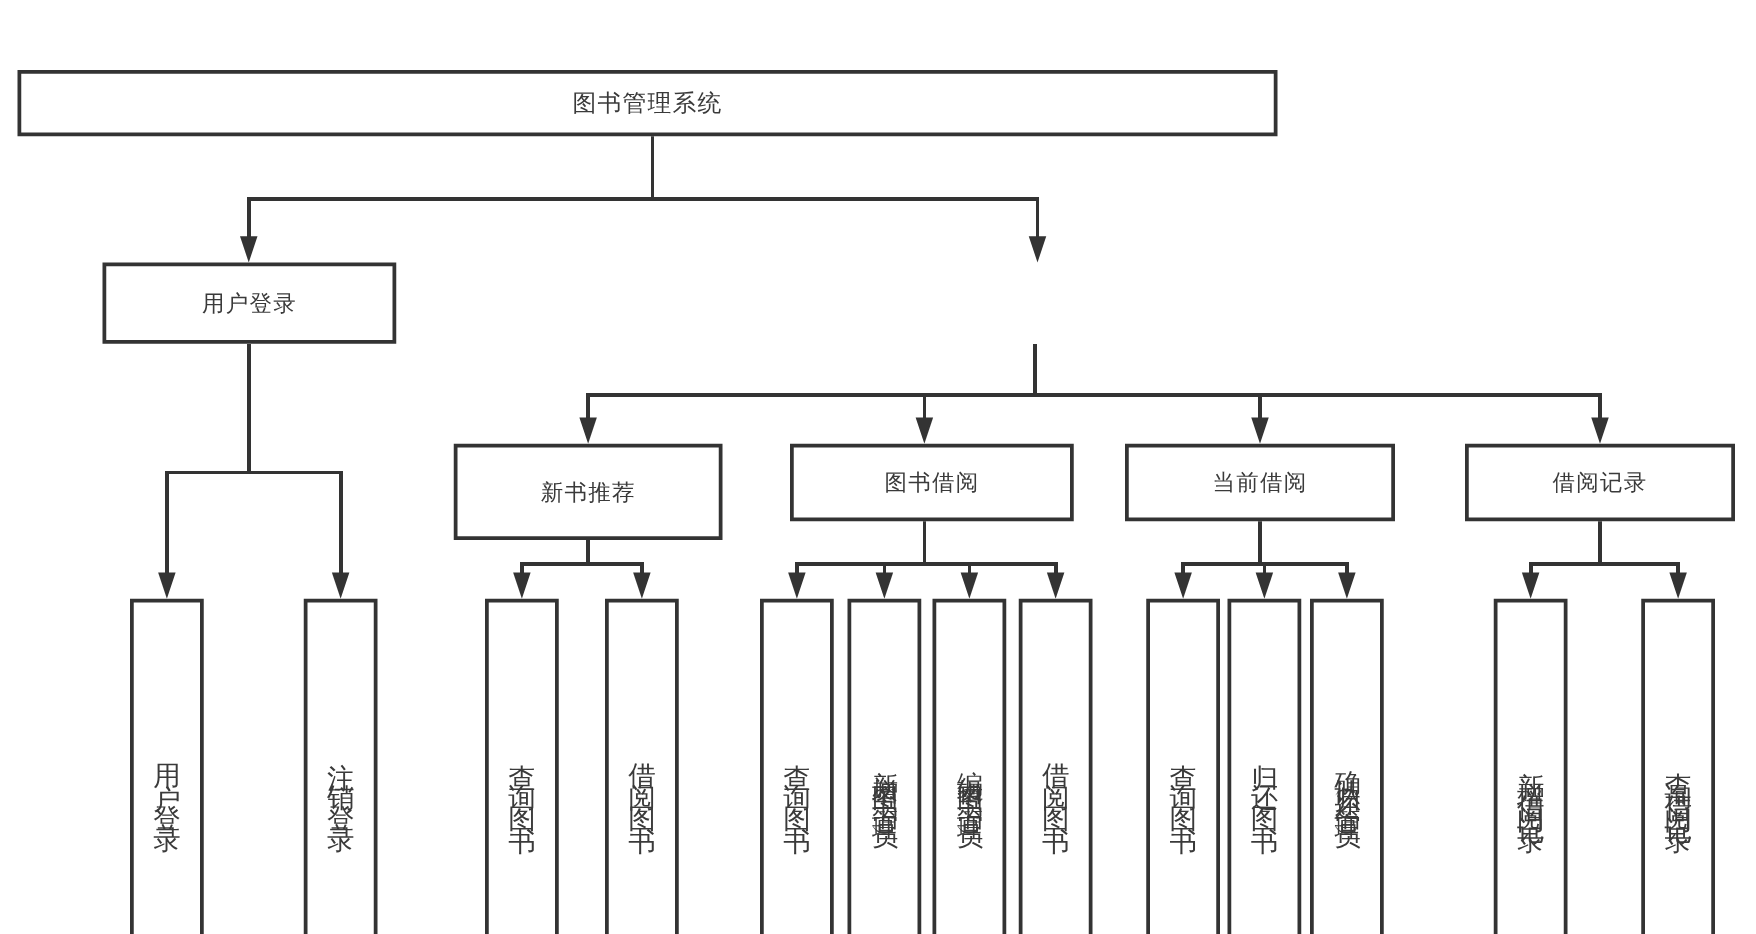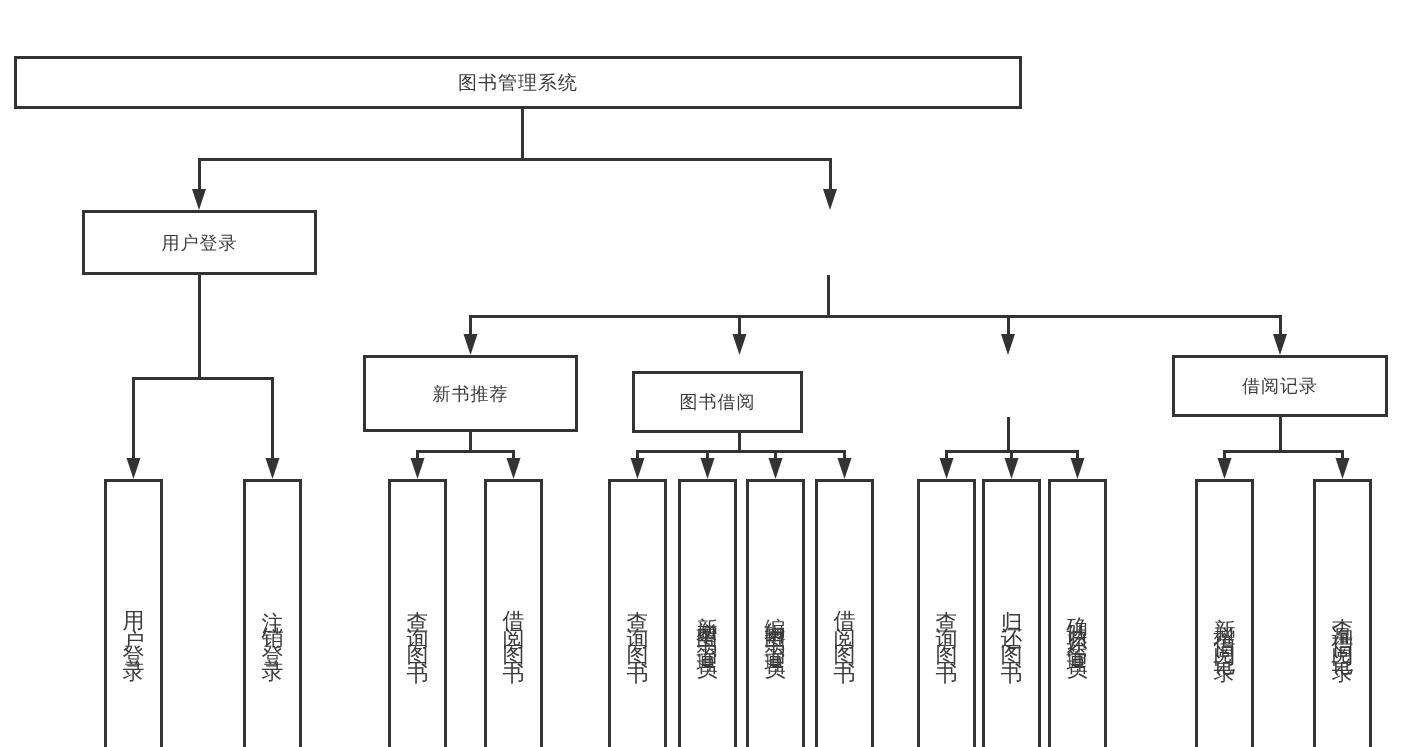--- a/index.html
+++ b/index.html
@@ -164,22 +164,25 @@
     <span>图书管理系统</span>
   </div>
 
   <div class="node hbox" style="left:82px; top:168px; width:235px; height:65px;">
     <span>用户登录</span>
   </div>
 
   <div class="node hbox" style="left:363px; top:313px; width:215px; height:77px;">
     <span>新书推荐</span>
   </div>
-  <div class="node hbox" style="left:632px; top:329px; width:171px; height:62px;">
+  <div class="node hbox" style="left:632px; top:313px; width:227px; height:62px;">
     <span>图书借阅</span>
+  </div>
+  <div class="node hbox" style="left:900px; top:313px; width:216px; height:62px;">
+    <span>当前借阅</span>
   </div>
   <div class="node hbox" style="left:1172px; top:313px; width:216px; height:62px;">
     <span>借阅记录</span>
   </div>
 
   <div class="node leaf" style="left:104px; top:437px;">
     <span class="vtext vs">用户登录</span>
   </div>
   <div class="node leaf" style="left:243px; top:437px;">
     <span class="vtext vs">注销登录</span>

